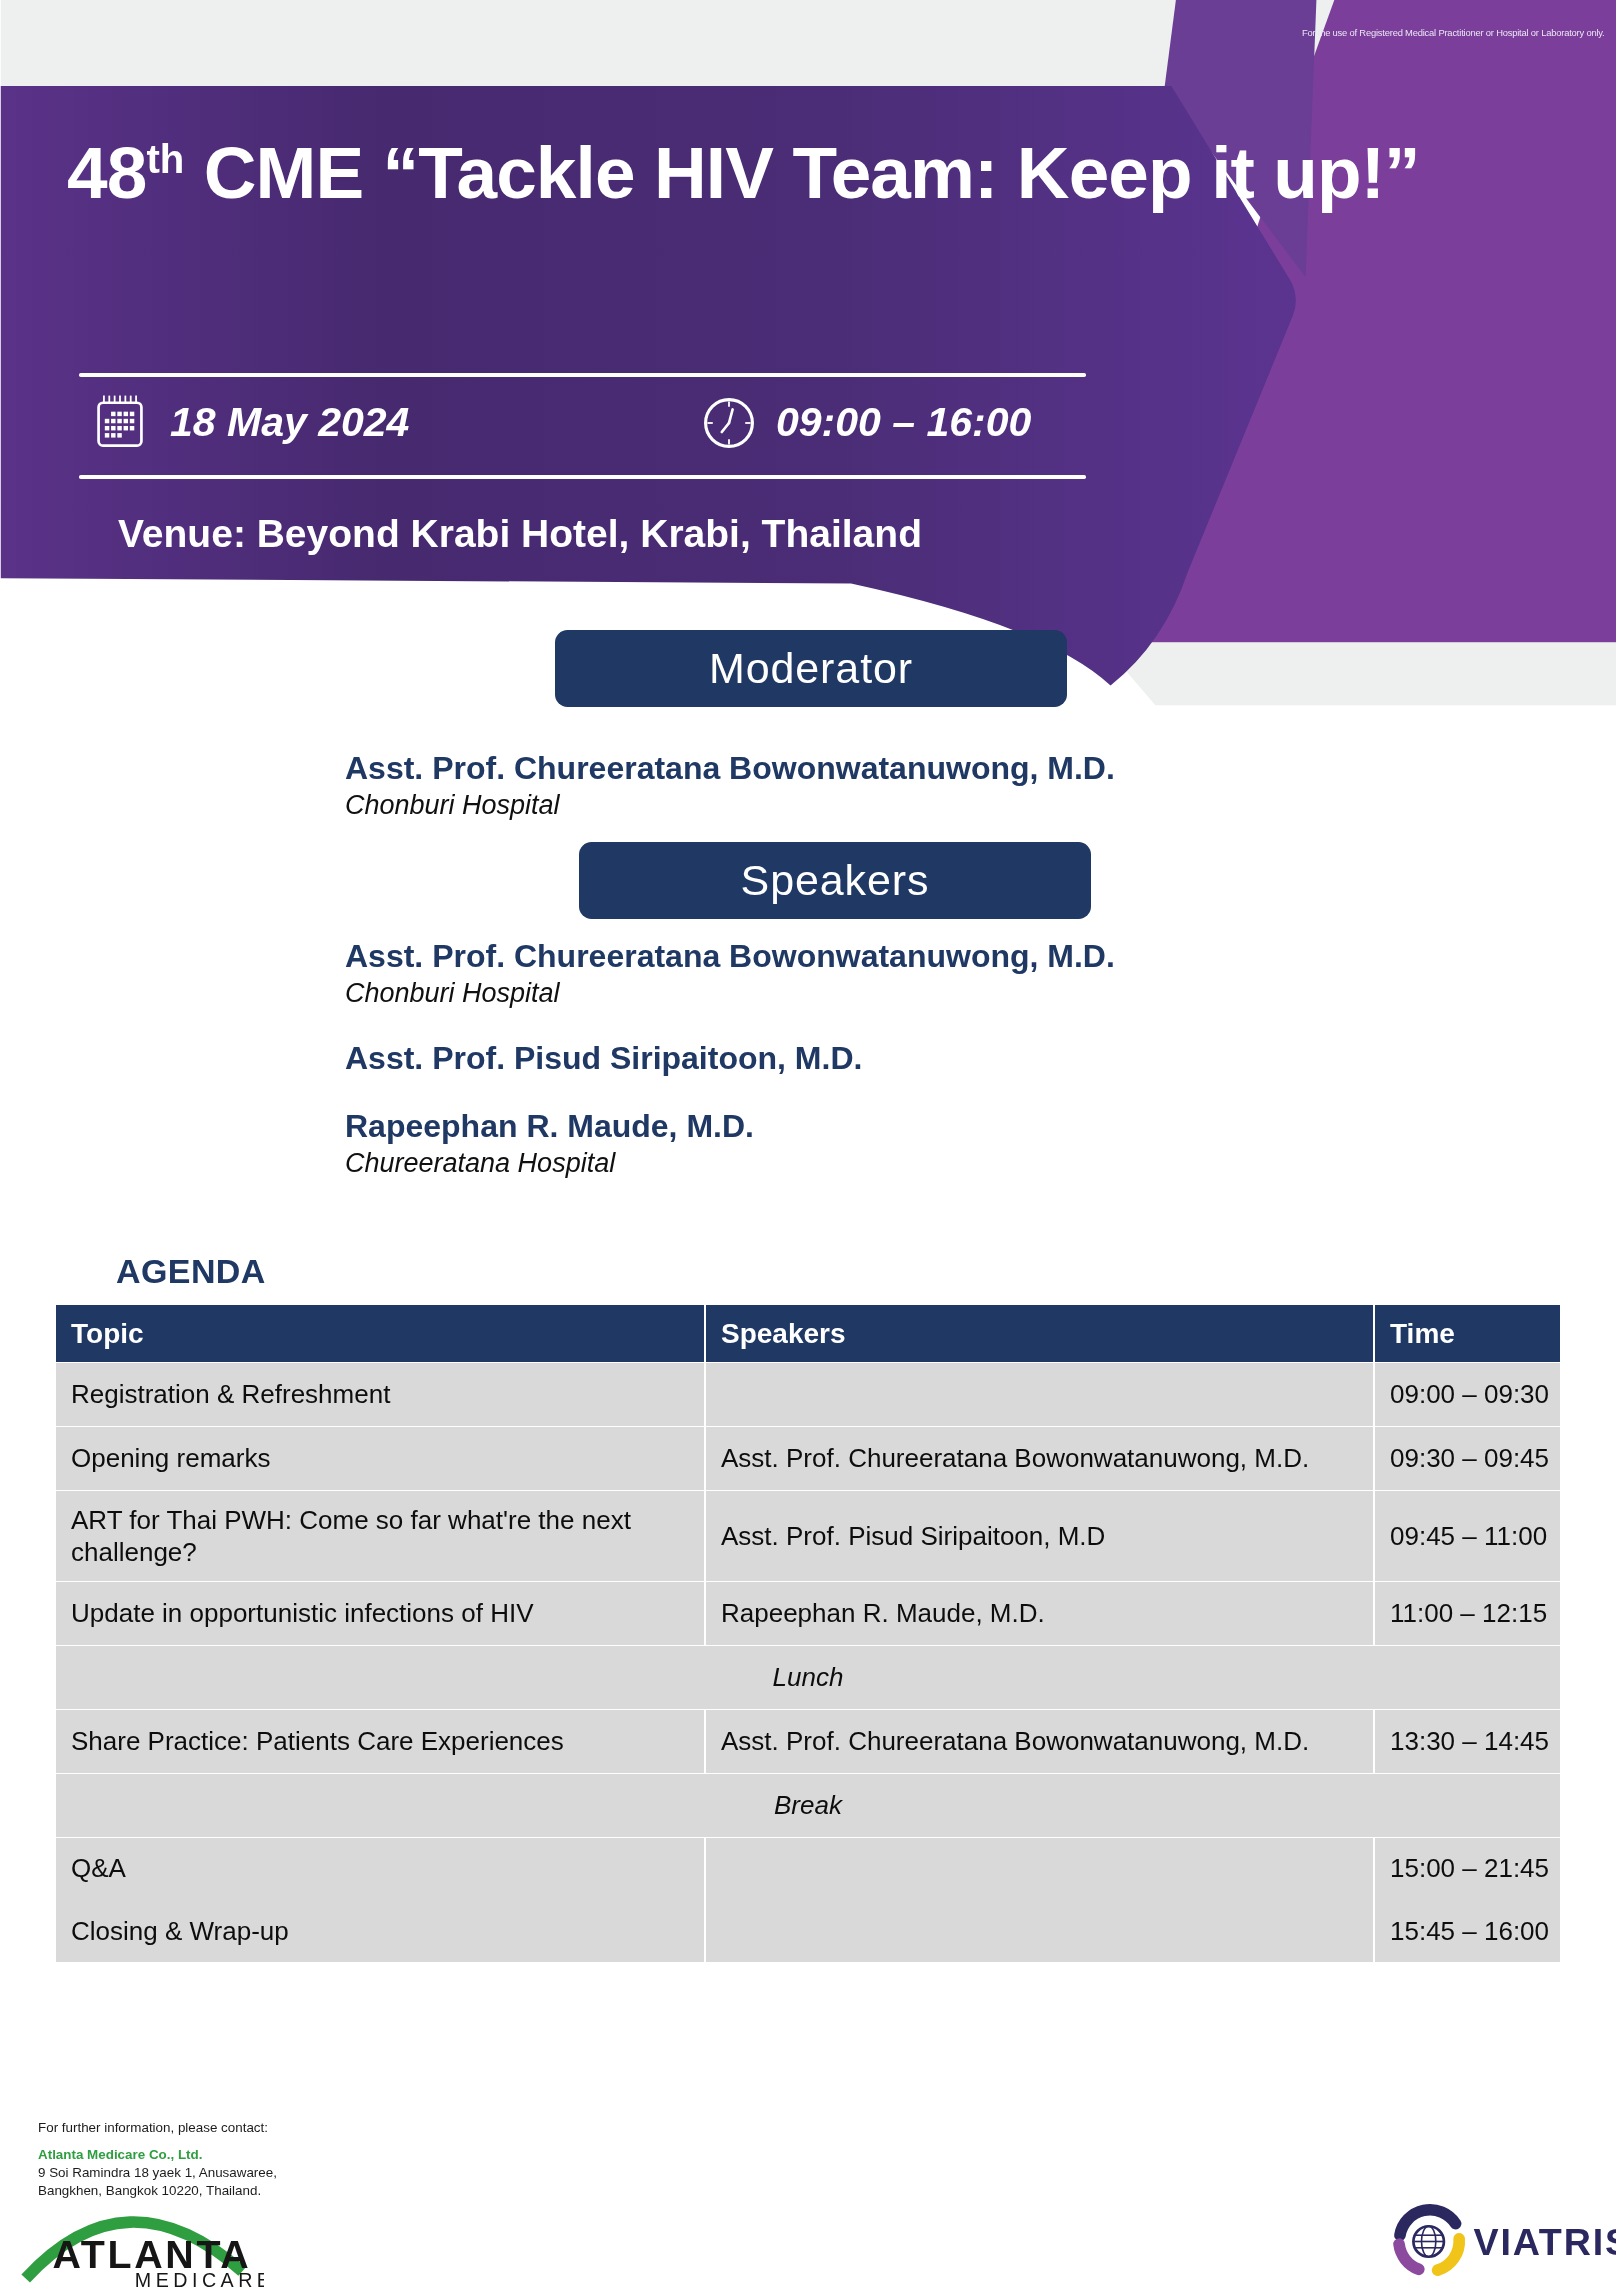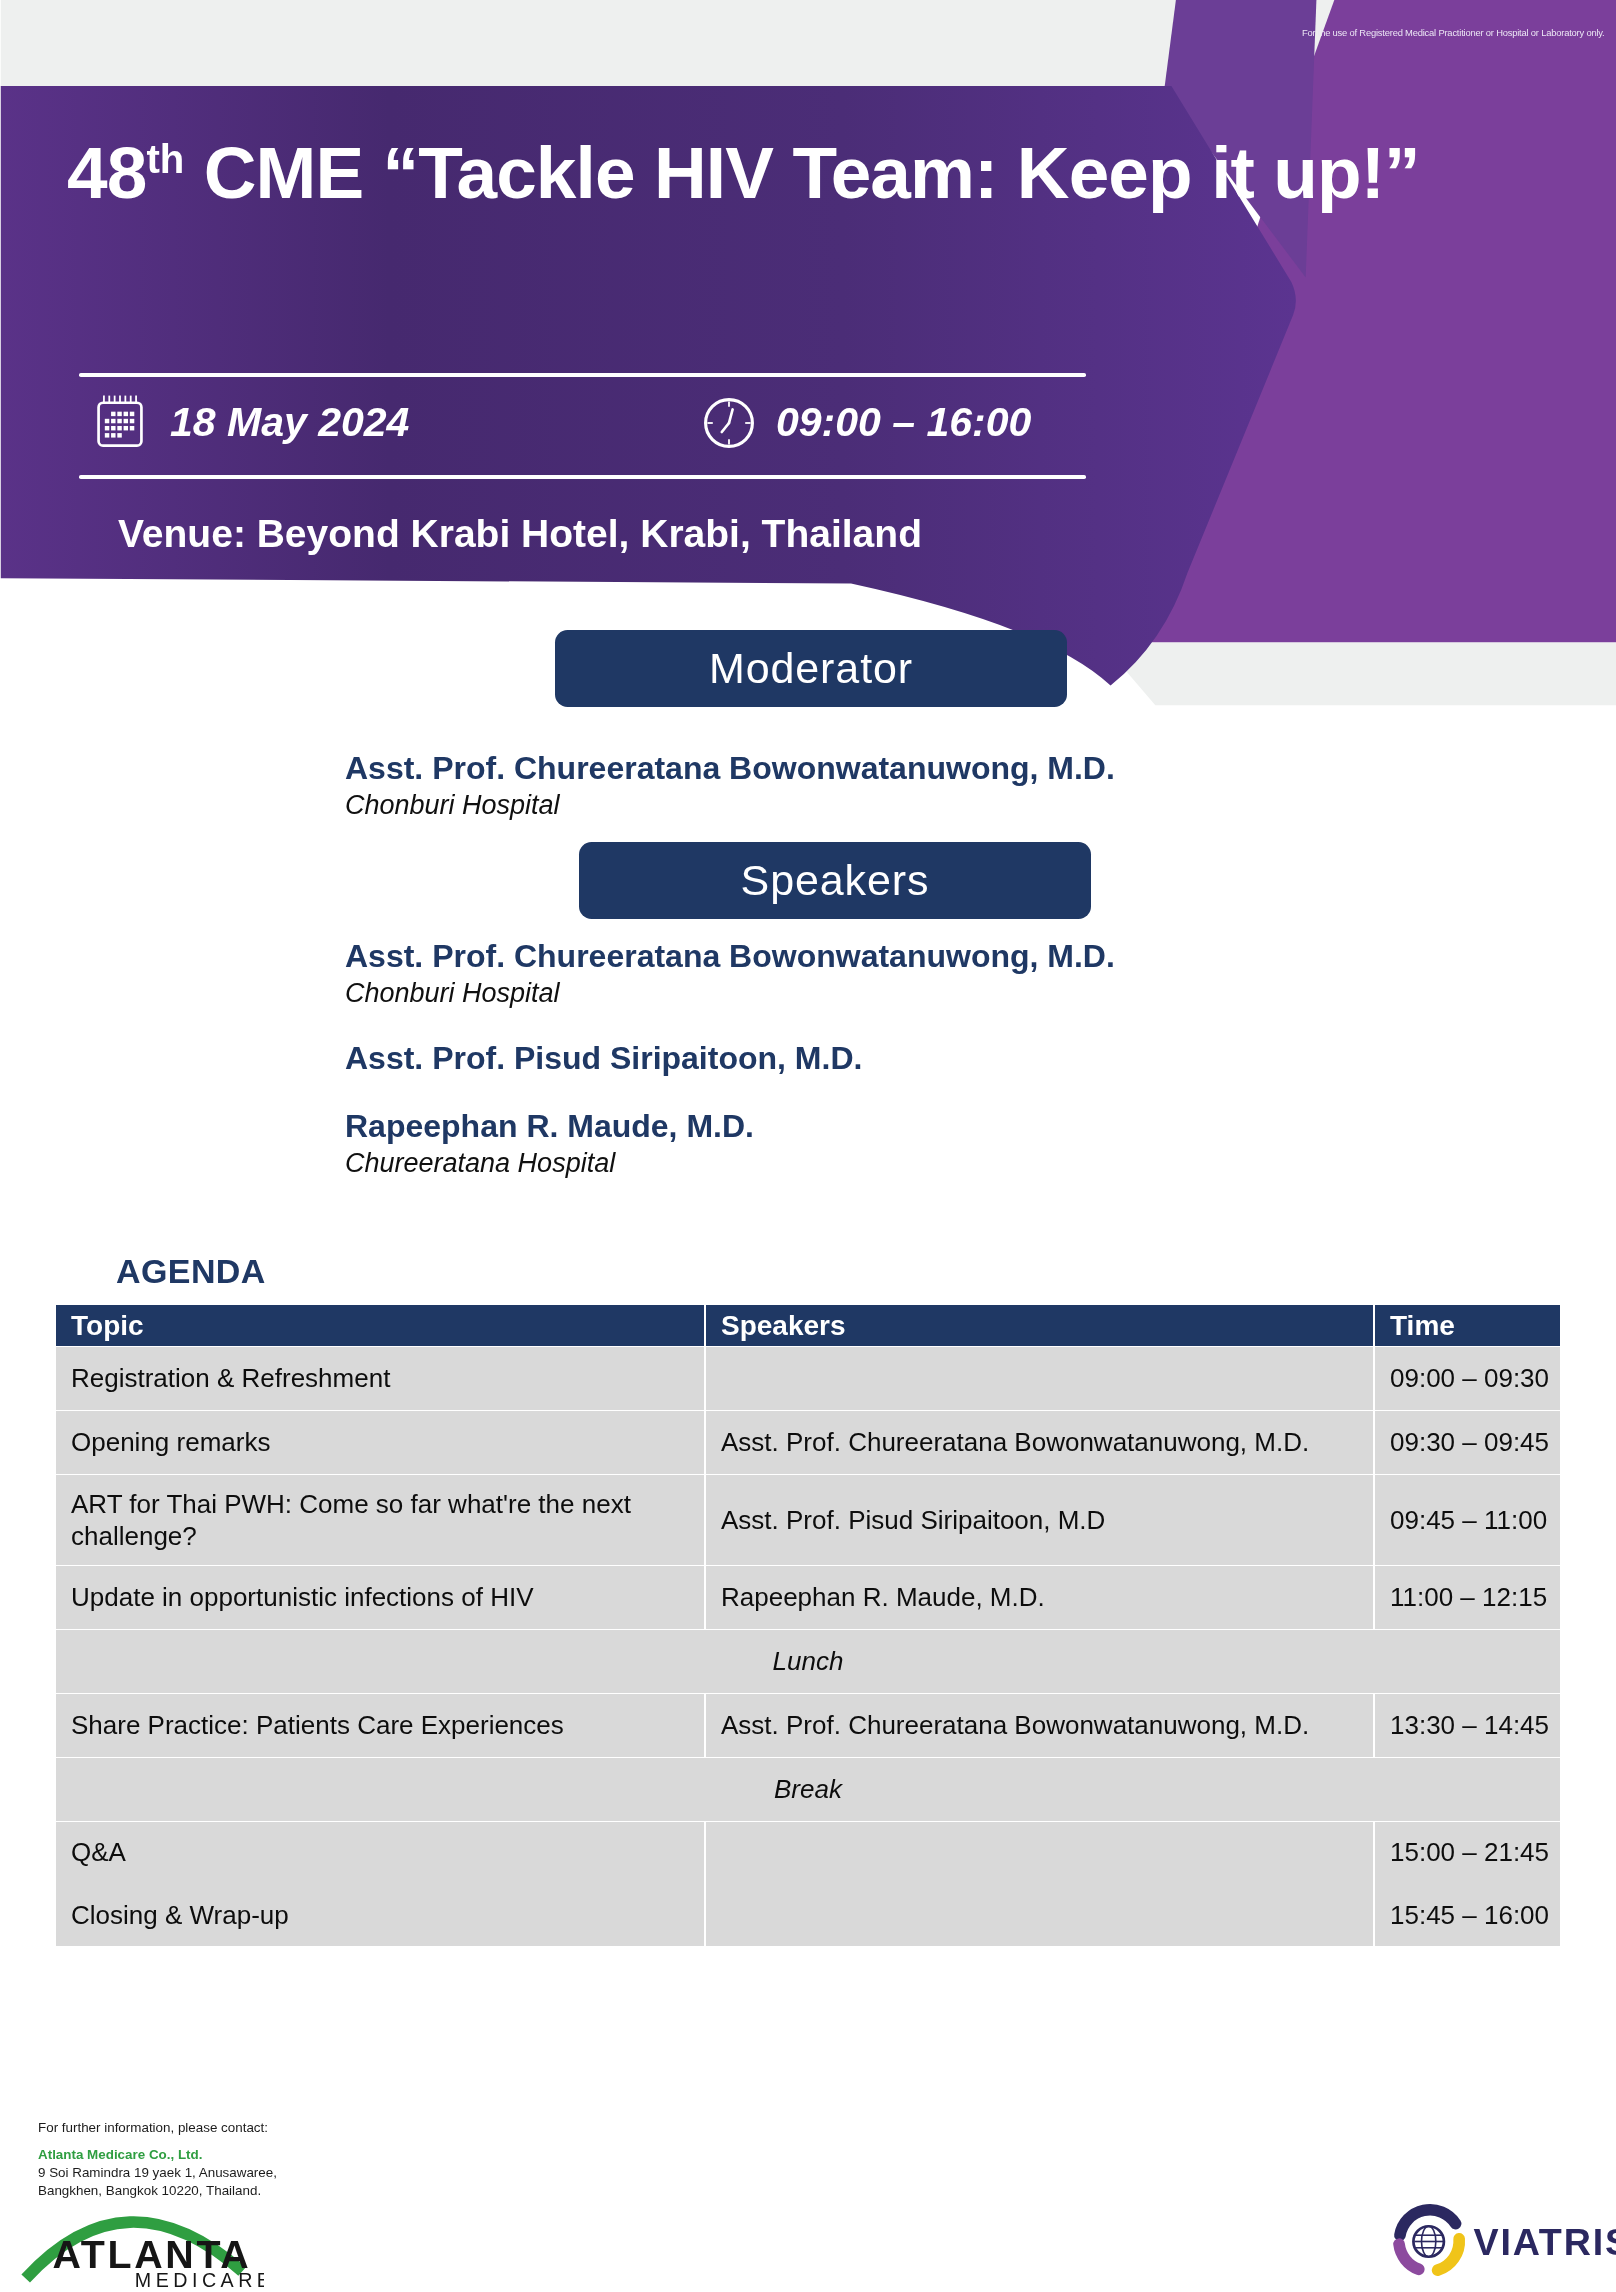--- a/index.html
+++ b/index.html
@@ -27,21 +27,21 @@
   .pill-speakers{left:579px;top:842px;}
   .person-name{font-size:32px;font-weight:700;color:var(--banner-navy,#1f3864);line-height:39px;white-space:nowrap;}
   .person-affil{font-size:27px;font-style:italic;color:#101010;line-height:34px;white-space:nowrap;}
   .moderator-block{position:absolute;left:345px;top:749px;}
   #speakers-list{position:absolute;left:345px;top:937px;}
   .speaker-block{margin-bottom:29px;}
   .agenda-heading{position:absolute;left:116px;top:1252px;font-size:34px;font-weight:700;
                   letter-spacing:0.4px;color:var(--banner-navy,#1f3864);}
   .agenda-table{position:absolute;left:56px;top:1305px;width:1504px;background:#fff;}
   .t-row{display:grid;grid-template-columns:648px 669px 187px;}
-  .t-head{background:var(--banner-navy,#1f3864);height:41px;}
+  .t-head{background:var(--banner-navy,#1f3864);height:57px;}
   .t-head .t-cell{color:#fff;font-size:28px;font-weight:700;}
   .t-cell{display:flex;align-items:center;padding-left:15px;box-sizing:border-box;}
   .t-cell + .t-cell{border-left:2.7px solid #fff;}
   .t-body{background:var(--table-row-bg,#d9d9d9);border-top:1.8px solid #fff;
           color:#0d0d0d;font-size:26px;}
   .t-body .t-cell{line-height:1.25;}
   .t-break{display:flex;align-items:center;justify-content:center;background:var(--table-row-bg,#d9d9d9);
            border-top:1.8px solid #fff;font-style:italic;font-size:26px;color:#0d0d0d;}
   .t-stack{display:flex;flex-direction:column;justify-content:space-between;align-items:flex-start;
            padding-top:14.3px;padding-bottom:14.3px;}
@@ -193,21 +193,21 @@
         <div class="t-cell t-stack">
           <div>15:00 – 21:45</div>
           <div>15:45 – 16:00</div>
         </div>
       </div>
     </div>
 
   <div class="footer-contact">
     <div>For further information, please contact:</div>
     <div class="footer-company">Atlanta Medicare Co., Ltd.</div>
-    <div>9 Soi Ramindra 19 yaek 1, Anusawaree,</div>
+    <div>9 Soi Ramindra 18 yaek 1, Anusawaree,</div>
     <div>Bangkhen, Bangkok 10220, Thailand.</div>
   </div>
 
   <svg class="atlanta-logo" width="244" height="102" viewBox="0 0 272 114">
     <path d="M6,100 Q118,-22 248,92" fill="none" stroke="#2f9e41" stroke-width="13"></path>
     <text x="36" y="88" font-family="Liberation Sans, sans-serif" font-size="44" font-weight="700" letter-spacing="3" fill="#161616">ATLANTA</text>
     <text x="128" y="110" font-family="Liberation Sans, sans-serif" font-size="22" letter-spacing="5" fill="#161616">MEDICARE</text>
   </svg>
 
   <svg class="viatris-logo" width="226" height="81" viewBox="0 0 252 90">

